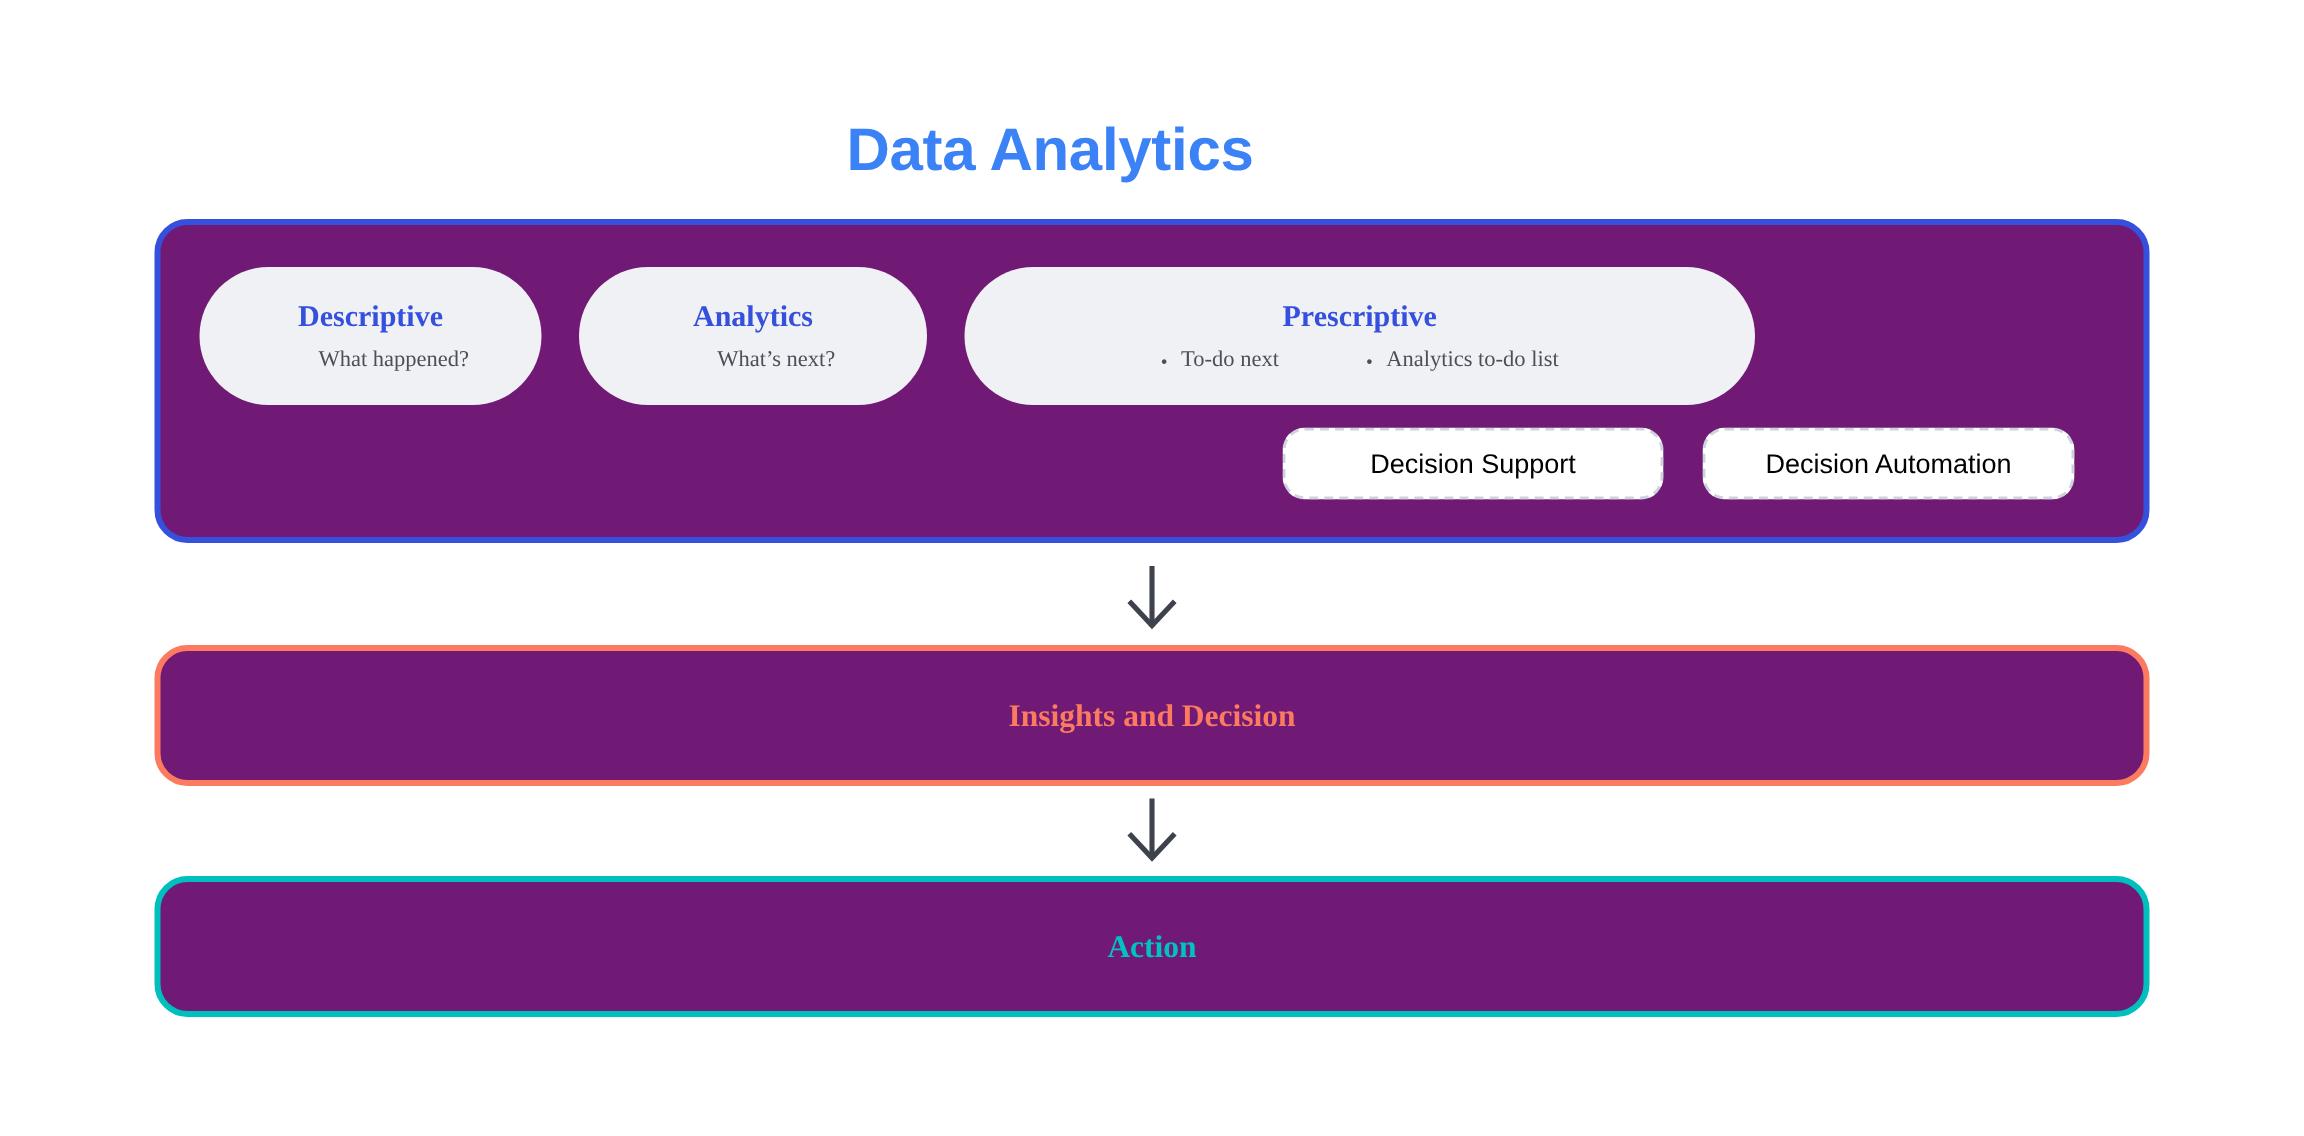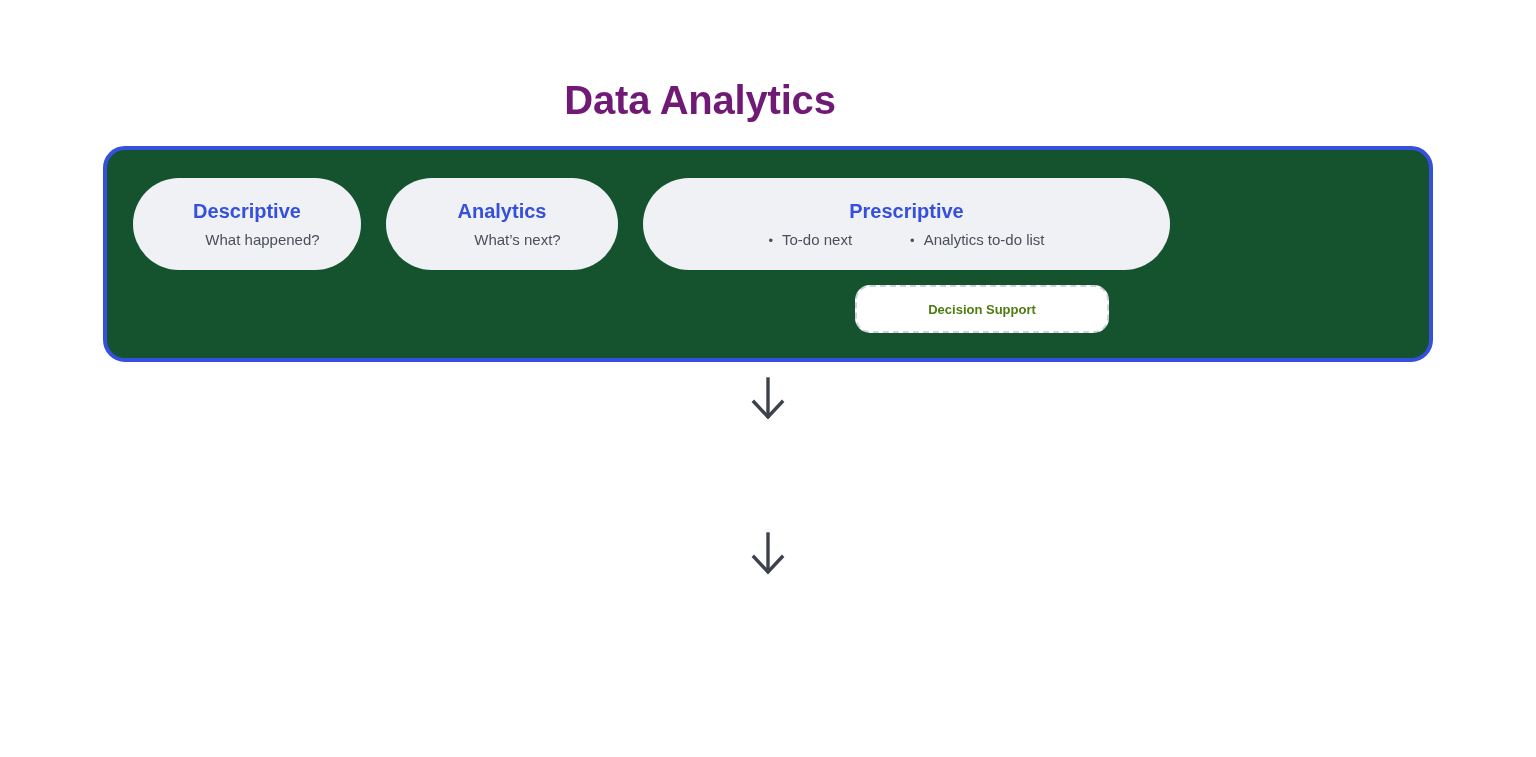--- a/index.html
+++ b/index.html
@@ -23,29 +23,30 @@
 
   
   .title {
     position: absolute;
     left: 0;
     top: 78px;
     width: 1400px;
     text-align: center;
     font-size: 40px;
     font-weight: bold;
-    color: #701a75;
+    color: #3b82f6;
     letter-spacing: -0.2px;
   }
 
   
   .frame {
     position: absolute;
     box-sizing: border-box;
-    background: #14532d;
+    background: #701a75;
+    font-family: Liberation Serif, serif;
   }
   .frame-analytics {
     left: 103px;
     top: 146px;
     width: 1330px;
     height: 216px;
     border: 4px solid #3550dd;
     border-radius: 22px;
   }
   .frame-insights {
@@ -148,23 +149,23 @@
     border-radius: 15px;
     display: flex;
     align-items: center;
     justify-content: center;
     padding: 0 22px;
     background: #ffffff;
   }
   .dashed-w1 { width: 254px; }
   .dashed-w2 { width: 248px; }
   .dashed-label {
-    font-size: 13px;
-    font-weight: bold;
-    color: #4d7c0f;
+    font-size: 18px;
+    font-weight: normal;
+    color: #000000;
     white-space: nowrap;
   }
 
   
   .arrow {
     position: absolute;
     left: 743px;
     width: 50px;
     height: 50px;
   }
@@ -207,31 +208,40 @@
         </div>
       </div>
 
     </div>
   </div>
 
   <div class="dashed-row">
     <div class="dashed-box dashed-w1">
       <span class="dashed-label">Decision Support</span>
     </div>
+    <div class="dashed-box dashed-w2">
+      <span class="dashed-label">Decision Automation</span>
+    </div>
   </div>
 
   <div class="arrow arrow-1">
     <svg width="50" height="50" viewBox="0 0 50 50" aria-hidden="true">
       <line x1="25" y1="5" x2="25" y2="42" stroke="#3e424d" stroke-width="3.4" stroke-linecap="square"></line>
       <polyline points="11,28 25,43 39,28" fill="none" stroke="#3e424d" stroke-width="3.4" stroke-linecap="square" stroke-linejoin="miter"></polyline>
     </svg>
   </div>
 
+  <div class="frame frame-insights">
+    <span class="frame-label label-insights">Insights and Decision</span>
+  </div>
 
   <div class="arrow arrow-2">
     <svg width="50" height="50" viewBox="0 0 50 50" aria-hidden="true">
       <line x1="25" y1="5" x2="25" y2="42" stroke="#3e424d" stroke-width="3.4" stroke-linecap="square"></line>
       <polyline points="11,28 25,43 39,28" fill="none" stroke="#3e424d" stroke-width="3.4" stroke-linecap="square" stroke-linejoin="miter"></polyline>
     </svg>
   </div>
 
+  <div class="frame frame-action">
+    <span class="frame-label label-action">Action</span>
+  </div>
 
 </div>
 
 </body></html>

